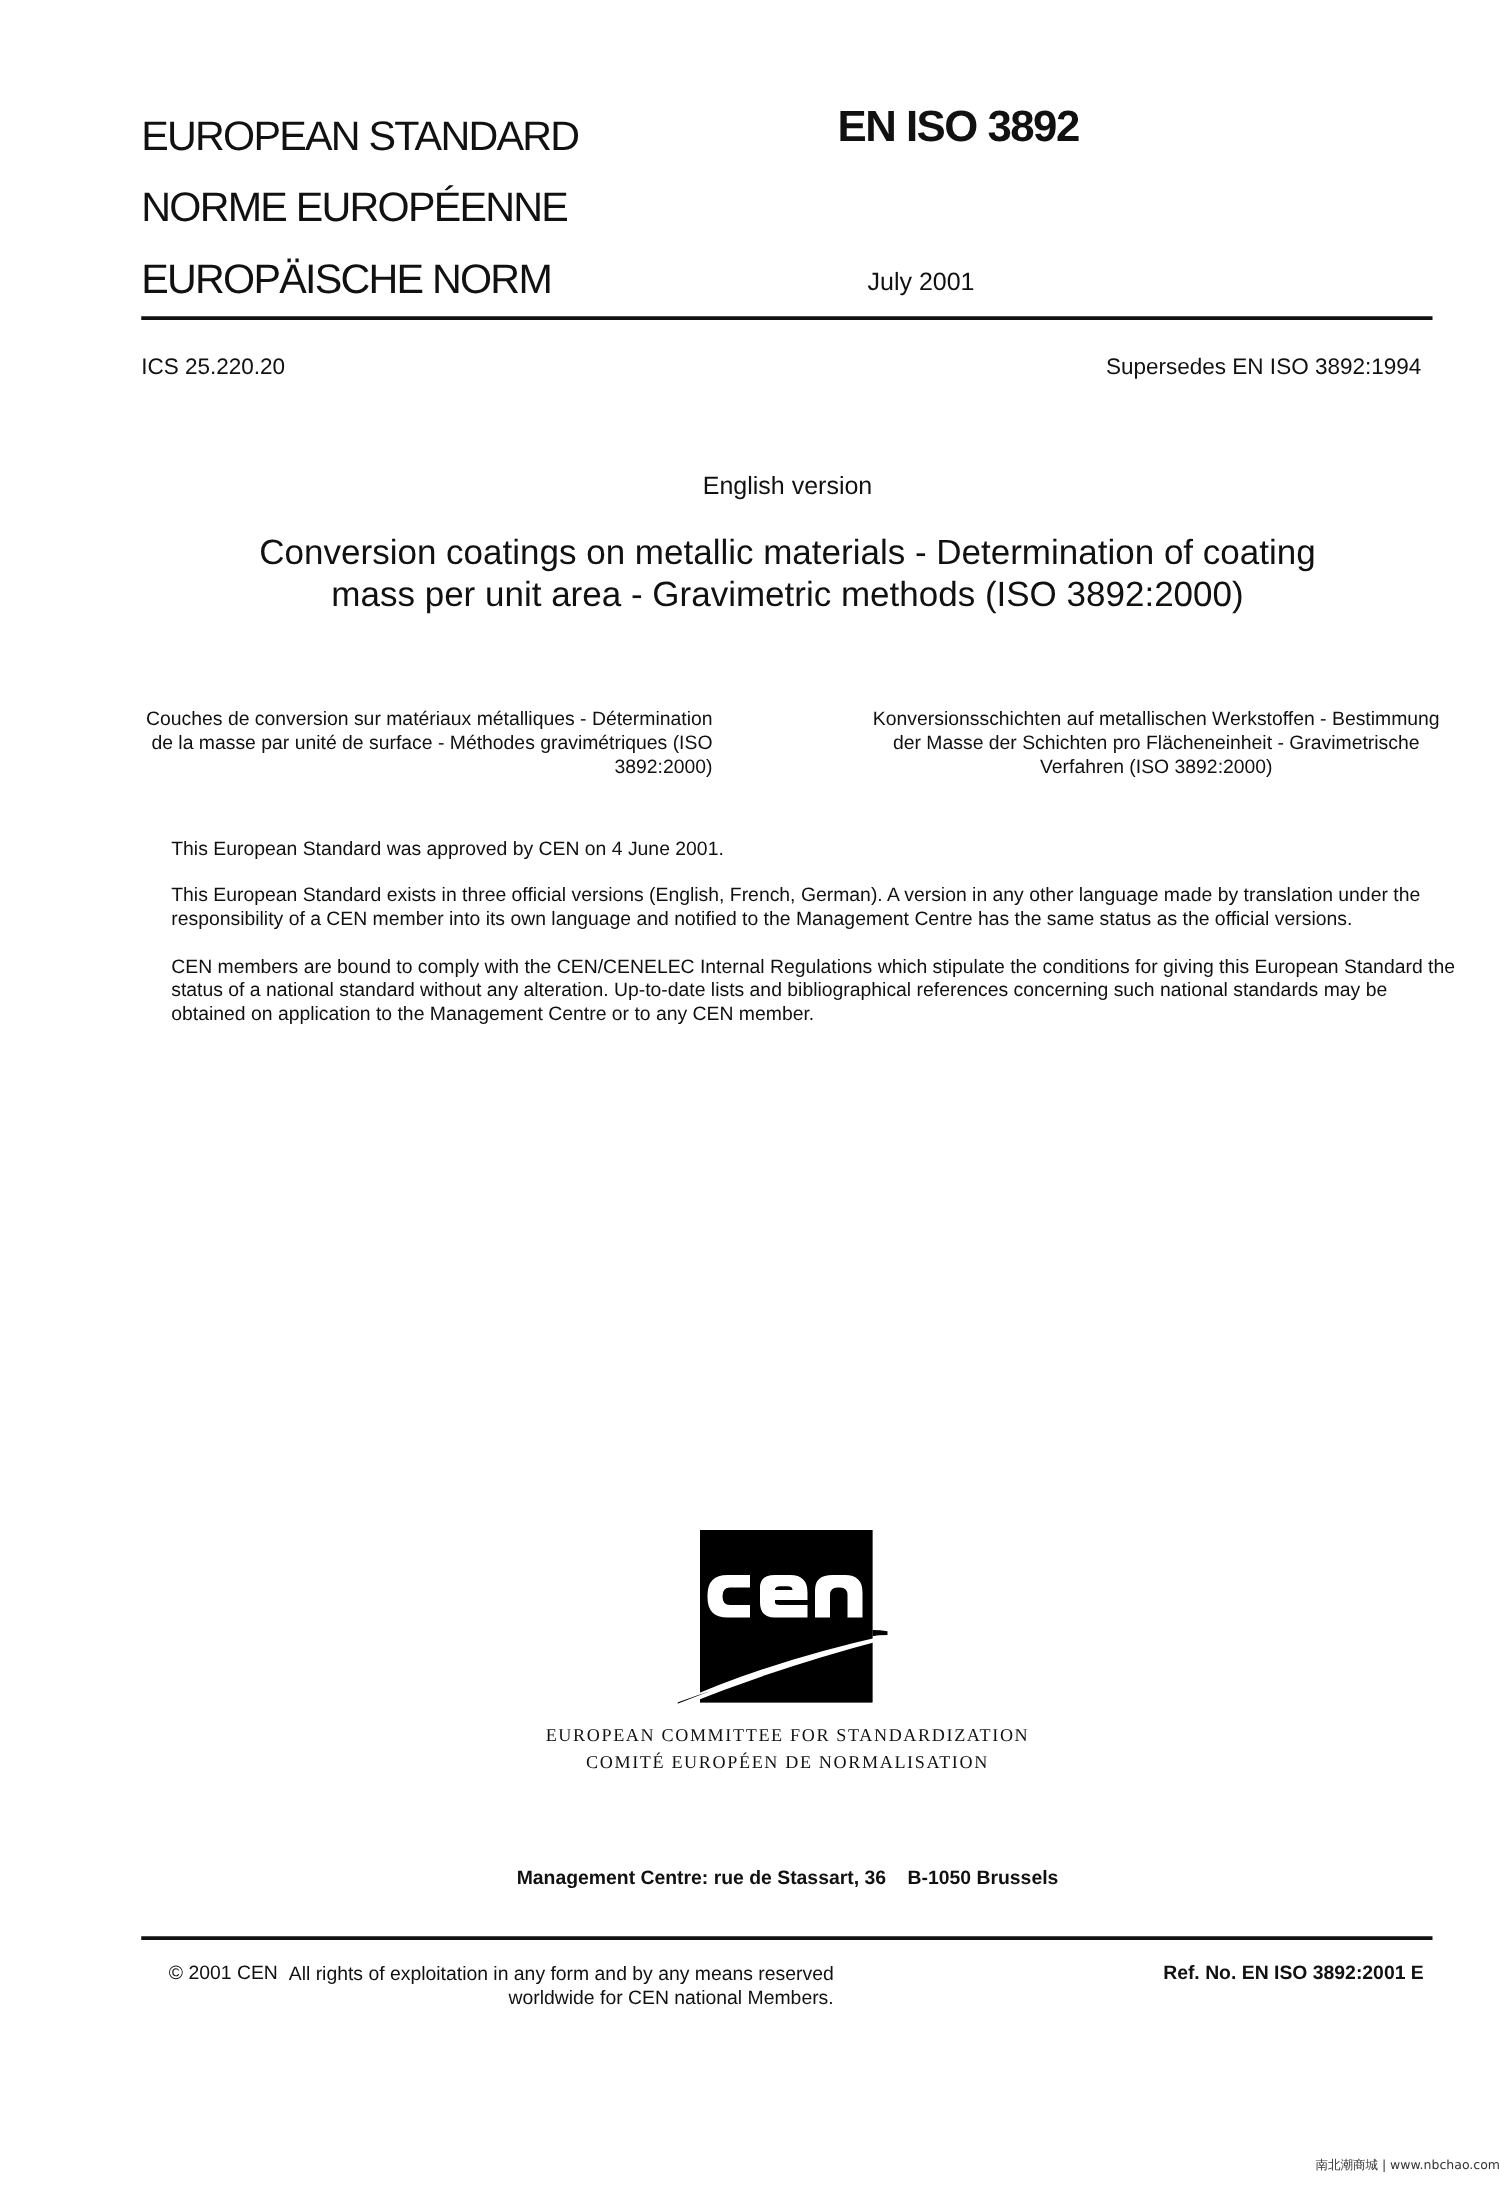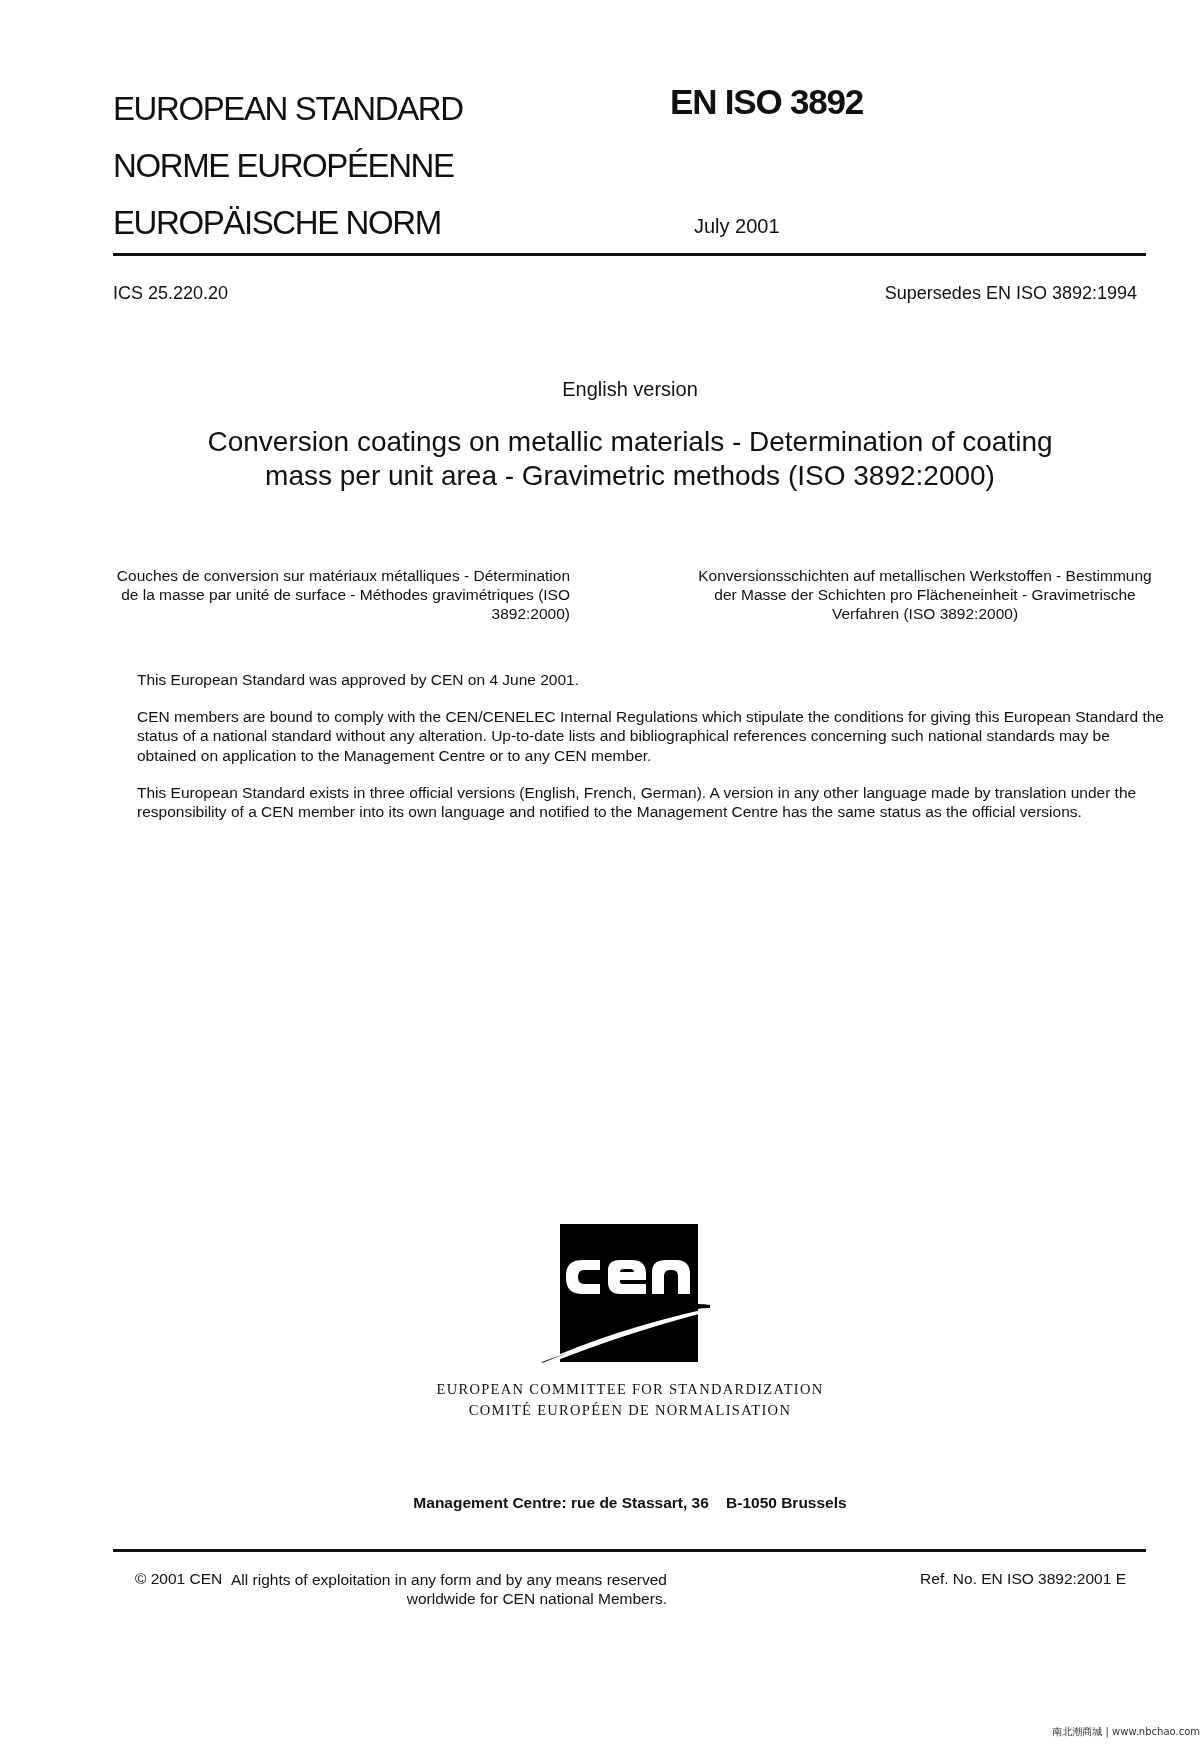--- a/index.html
+++ b/index.html
@@ -22,21 +22,21 @@
   .alt-de { left: 690px; width: 470px; top: 566px; }
   .body-text { left: 113px; width: 1030px; top: 670px; font-size: 15.5px; line-height: 19.2px; margin-left: 24px; }
   .body-text p { margin: 0 0 18px 0; }
   .logo { left: 560px; top: 1224px; width: 138px; height: 138px; background: #000000; }
   .logo-swoosh { left: 542px; top: 1300px; }
   .committee { left: 420px; width: 420px; top: 1379px; font-family: "Liberation Serif", serif; font-size: 14.5px; line-height: 21px; text-align: center; letter-spacing: 1.3px; }
   .committee div { white-space: nowrap; }
   .mgmt { left: 0; width: 1260px; top: 1494px; font-size: 15.5px; font-weight: bold; text-align: center; }
   .copyright { left: 113px; top: 1570px; font-size: 15.5px; margin-left: 22px; }
   .rights { left: 231px; top: 1570px; font-size: 15.5px; line-height: 19px; text-align: right; }
-  .refno { right: 74px; top: 1570px; font-size: 15.5px; text-align: left; }
+  .refno { right: 61px; top: 1570px; font-size: 15.5px; text-align: left; font-weight: bold; }
   .watermark { left: 0; width: 1200px; top: 1725px; font-size: 10px; text-align: right; color: #333333; font-family: "DejaVu Sans", sans-serif; }
 </style>
 </head>
 <body>
 
 <div class="abs hdr-left">
   <div>EUROPEAN STANDARD</div>
   <div>NORME EUROPÉENNE</div>
   <div>EUROPÄISCHE NORM</div>
 </div>
@@ -48,22 +48,22 @@
 <div class="abs ics">ICS 25.220.20</div>
 <div class="abs supersedes">Supersedes EN ISO 3892:1994</div>
 
 <div class="abs eng-version">English version</div>
 <div class="abs title">Conversion coatings on metallic materials - Determination of coating mass per unit area - Gravimetric methods (ISO 3892:2000)</div>
 <div class="abs alt-title alt-fr">Couches de conversion sur matériaux métalliques - Détermination de la masse par unité de surface - Méthodes gravimétriques (ISO 3892:2000)</div>
 <div class="abs alt-title alt-de">Konversionsschichten auf metallischen Werkstoffen - Bestimmung der Masse der Schichten pro Flächeneinheit - Gravimetrische Verfahren (ISO 3892:2000)</div>
 
 <div class="abs body-text">
   <p>This European Standard was approved by CEN on 4 June 2001.</p>
+  <p>This European Standard exists in three official versions (English, French, German). A version in any other language made by translation under the responsibility of a CEN member into its own language and notified to the Management Centre has the same status as the official versions.</p>
   <p>CEN members are bound to comply with the CEN/CENELEC Internal Regulations which stipulate the conditions for giving this European Standard the status of a national standard without any alteration. Up-to-date lists and bibliographical references concerning such national standards may be obtained on application to the Management Centre or to any CEN member.</p>
-  <p>This European Standard exists in three official versions (English, French, German). A version in any other language made by translation under the responsibility of a CEN member into its own language and notified to the Management Centre has the same status as the official versions.</p>
 </div>
 
 <div class="abs logo">
   <svg width="138" height="138" viewBox="0 0 138 138">
     <rect width="138" height="138" fill="#000"></rect>
 
     <path d="M40 36 L22 36 Q6 36 6 52 L6 54 Q6 70 22 70 L40 70 L40 60 L24 60 Q18 60 18 53 Q18 46 24 46 L40 46 Z" fill="#fff"></path>
 
     <path d="M48 46 Q48 36 60 36 L72 36 Q86 36 86 50 L86 56 L60 56 L60 58 Q60 60 64 60 L86 60 L86 70 L60 70 Q48 70 48 58 Z M60 48 L74 48 Q74 45 70 45 L64 45 Q60 45 60 48 Z" fill="#fff"></path>
 

